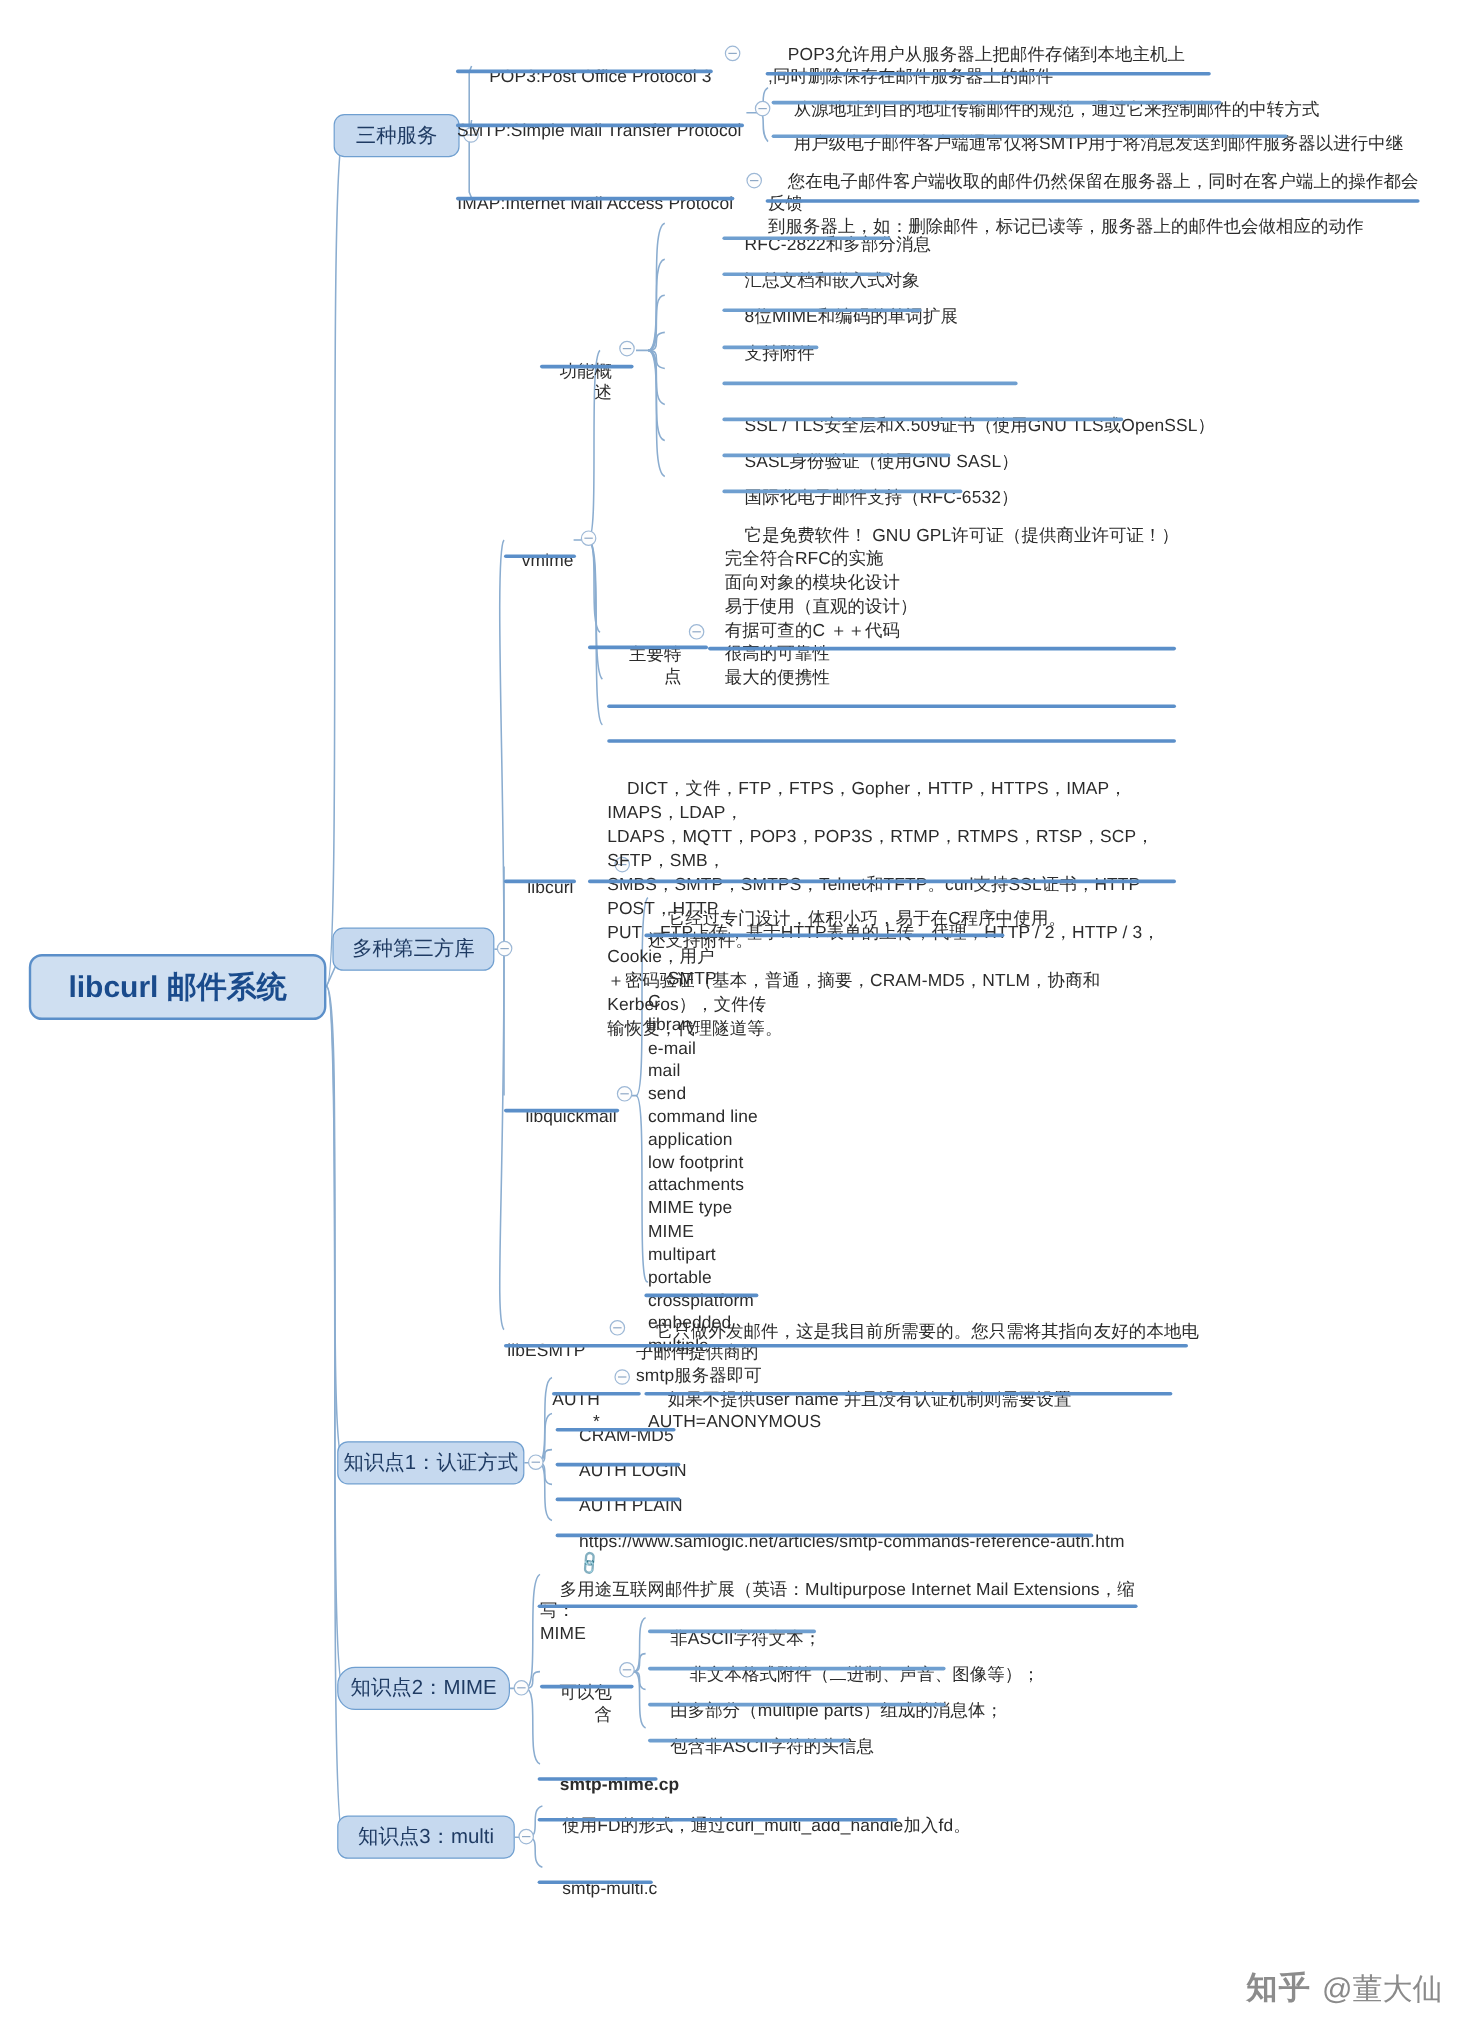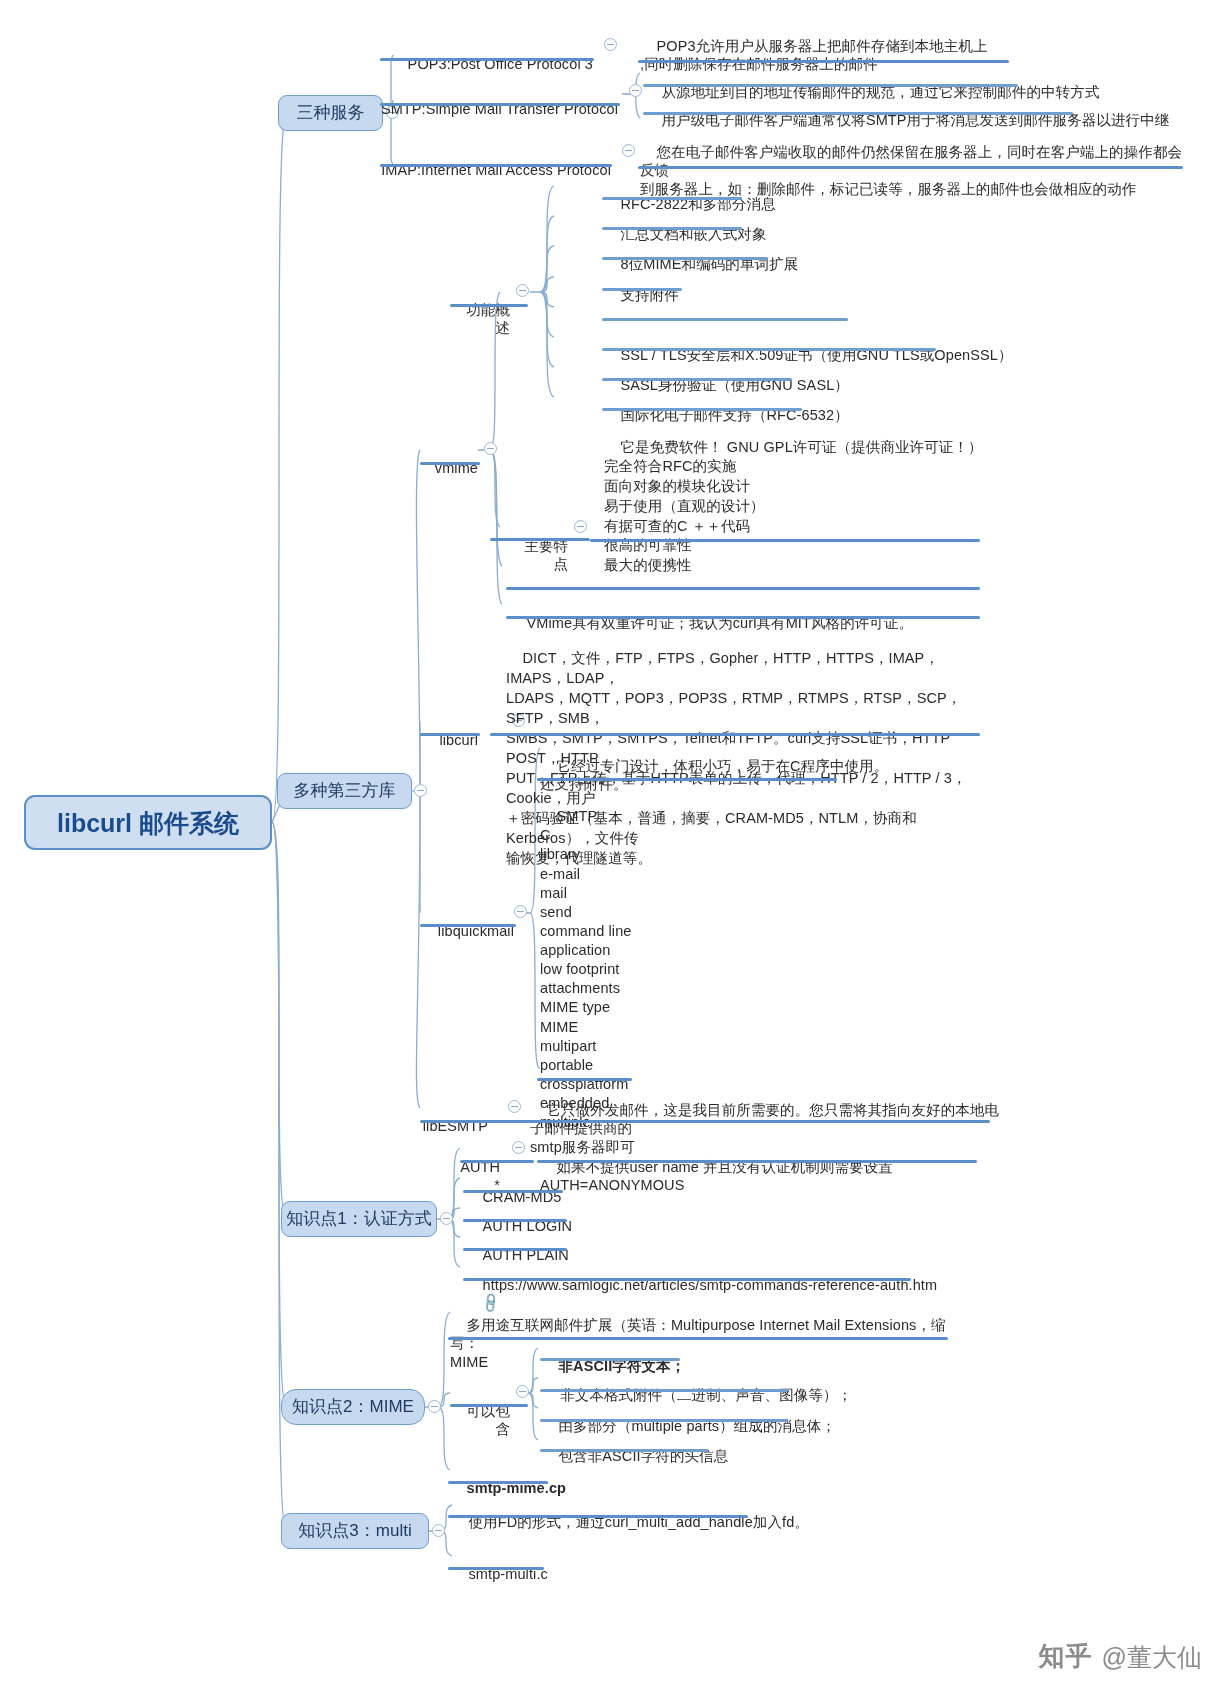--- a/index.html
+++ b/index.html
@@ -267,23 +267,20 @@
 完全符合RFC的实施
 面向对象的模块化设计
 易于使用（直观的设计）
 有据可查的C ＋＋代码
 很高的可靠性
 最大的便携性</span>
   </div>
   <div class="underline" style="left:590px; top:539px; width:390px;"></div>
 
   <div class="underline" style="left:506px; top:587px; width:474px;"></div>
-  <div class="node" style="left:510px; top:595px; width:460px;">
-    <span>VMime具有双重许可证；我认为curl具有MIT风格的许可证。</span>
-  </div>
   <div class="underline" style="left:506px; top:616px; width:474px;"></div>
 
   <div class="node r" style="left:404px; top:712px; width:74px;">
     <span>libcurl</span>
   </div>
   <div class="underline" style="left:420px; top:733px; width:60px;"></div>
   <div class="toggle" style="left:512px; top:714px;"></div>
   <div class="node" style="left:506px; top:628px; width:480px; line-height:1.38;">
     <span>DICT，文件，FTP，FTPS，Gopher，HTTP，HTTPS，IMAP，IMAPS，LDAP，
 LDAPS，MQTT，POP3，POP3S，RTMP，RTMPS，RTSP，SCP，SFTP，SMB，
@@ -379,25 +376,25 @@
 MIME</span>
   </div>
   <div class="underline" style="left:448px; top:1337px; width:500px;"></div>
 
   <div class="node r" style="left:440px; top:1383px; width:70px;">
     <span>可以包含</span>
   </div>
   <div class="underline" style="left:450px; top:1404px; width:78px;"></div>
   <div class="toggle" style="left:516px; top:1385px;"></div>
 
-  <div class="node" style="left:542px; top:1338px;font-weight:bold;">
+  <div class="node" style="left:542px; top:1338px;">
     <span>非ASCII字符文本；</span></div>
   <div class="underline thin" style="left:540px; top:1358px; width:140px;"></div>
 
-  <div class="node" style="left:525px; top:1368px;font-family:Liberation Mono, monospace;">
+  <div class="node" style="left:558px; top:1368px;">
     <span>非文本格式附件（二进制、声音、图像等）；</span></div>
   <div class="underline thin" style="left:540px; top:1389px; width:248px;"></div>
 
   <div class="node" style="left:542px; top:1398px;">
     <span>由多部分（multiple parts）组成的消息体；</span></div>
   <div class="underline thin" style="left:540px; top:1419px; width:248px;"></div>
 
   <div class="node" style="left:542px; top:1428px;">
     <span>包含非ASCII字符的头信息</span></div>
   <div class="underline thin" style="left:540px; top:1449px; width:168px;"></div>

